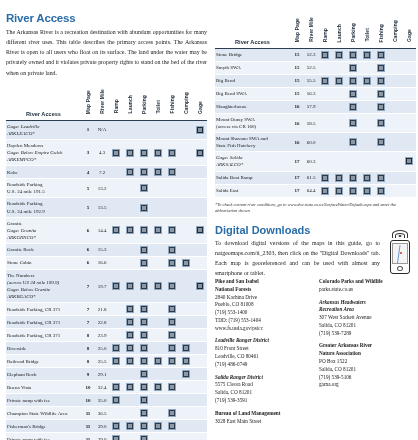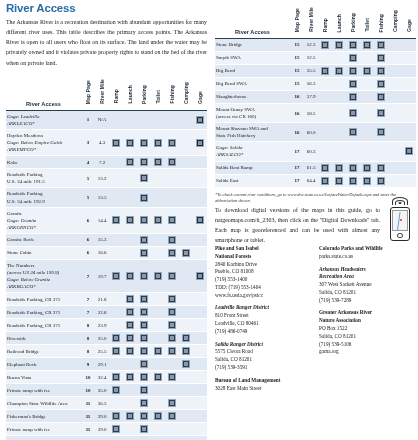--- a/index.html
+++ b/index.html
@@ -2,21 +2,21 @@
 <html><head>
 <meta charset="utf-8">
 <style>
   html,body{margin:0;padding:0;}
   body{
     width:418px;height:440px;
     background:#ffffff;
     font-family:"Liberation Serif", serif;
     overflow:hidden;
   }
-  .page{position:relative;width:418px;height:440px;box-sizing:border-box;padding:2px 6px 0 6px;}
+  .page{position:relative;width:418px;height:440px;box-sizing:border-box;padding:12px 6px 0 6px;}
   .cols{display:flex;gap:8px;}
   .col{width:201px;}
 
   h1.section-title{
     font-family:"Liberation Sans", sans-serif;
     font-size:11.5px;font-weight:bold;color:#2a6ca8;
     margin:0 0 3px 0;letter-spacing:-0.2px;
   }
   h2.sub-title{
     font-family:"Liberation Sans", sans-serif;
@@ -621,20 +621,21 @@
               <td class="ic"><span class="glyph"></span></td>
               <td class="ic"><span class="glyph"></span></td>
               <td class="ic"></td>
               <td class="ic"></td>
             </tr>
           </tbody>
       </table>
 
       <p class="footnote">*To check current river conditions, go to www.dwr.state.co.us/SurfaceWater/Default.aspx and enter the abbreviation shown.</p>
 
+      <h2 class="sub-title">Digital Downloads</h2>
       <div class="dl-wrap">
         <p class="dl-text">To download digital versions of the maps in this guide, go to natgeomaps.com/ti_2303, then click on the "Digital Downloads" tab. Each map is georeferenced and can be used with almost any smartphone or tablet.</p>
         <div class="phone-block">
           <div class="wifi">
             <span class="w1"></span>
               <span class="w2"></span>
               <span class="w3"></span>
           </div>
           <div class="phone">
             <div class="screen">

